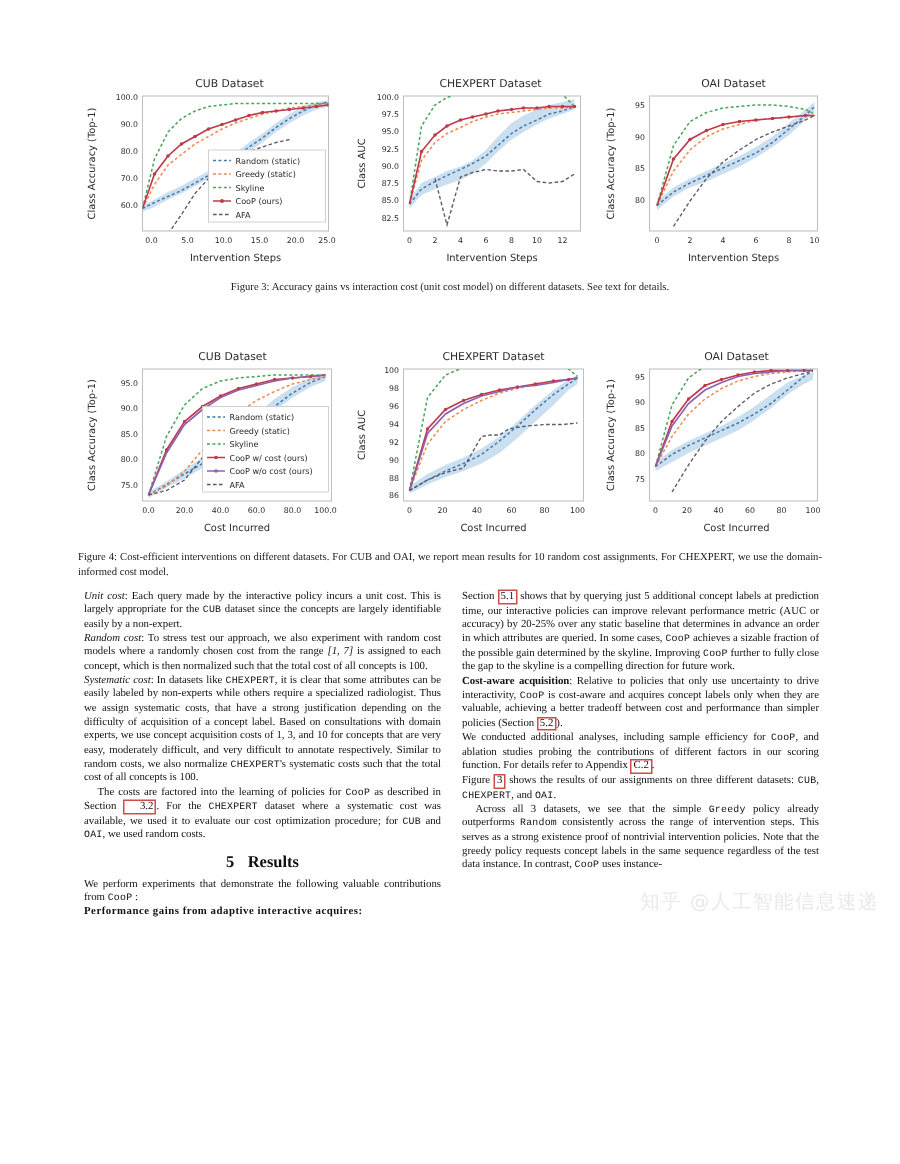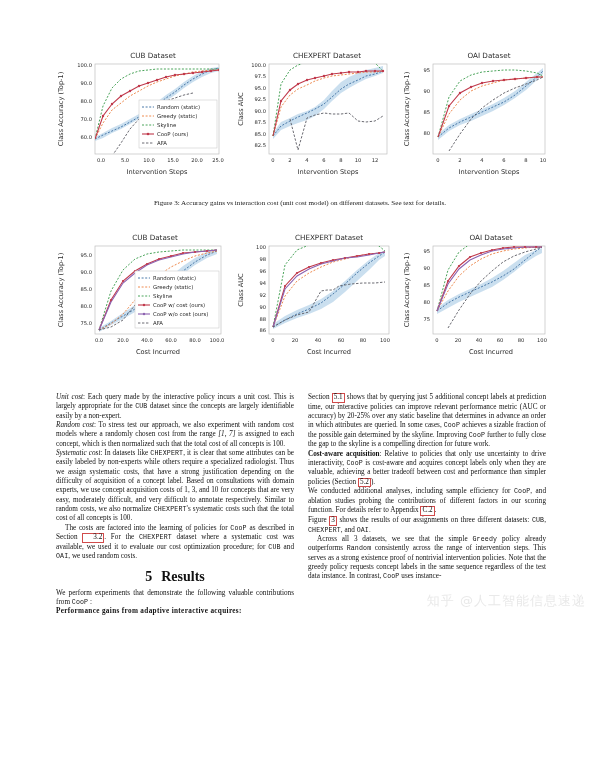--- a/index.html
+++ b/index.html
@@ -11,21 +11,21 @@
   .page{position:relative;width:600px;height:624px;}
 
   
   .figblock{position:absolute;left:0;width:600px;}
   .figrow{display:flex;justify-content:center;align-items:flex-start;gap:4px;}
   .chart{position:relative;}
   .chart svg{display:block;}
   .caption{
     font-family:"Liberation Serif",serif;
     font-size:7.1px;line-height:10px;text-align:center;
-    padding:0 56px;margin-top:12px;color:#1a1a1a;
+    padding:0 56px;margin-top:0;color:#1a1a1a;
   }
   .caption.just{text-align:justify;text-align-last:left;}
 
   
   .cols{
     position:absolute;left:56px;top:393px;width:490px;
     display:flex;gap:14px;
   }
   .col{width:238px;}
   p{
@@ -35,21 +35,21 @@
   }
   p.ind{text-indent:9px;}
   .tt{font-family:"Liberation Mono",monospace;font-size:6.6px;letter-spacing:.15px;}
   .it{font-style:italic;}
   .bd{font-weight:bold;}
   .refbox{
     border:0.8px solid #d14b4b;padding:0 1px;color:#111;
     display:inline-block;line-height:7.8px;
   }
   h2.sec{
-    font-size:14px;margin:7px 0 4px 0;font-weight:bold;text-align:center;
+    font-size:11px;margin:7px 0 4px 0;font-weight:bold;text-align:center;
     font-family:"Liberation Serif",serif;
   }
   h2.sec .num{margin-right:9px;}
   h3.sub{
     font-size:8px;margin:7px 0 3px 0;font-weight:bold;
     font-family:"Liberation Serif",serif;
   }
   h3.sub .num{margin-right:7px;}
 
   
@@ -415,20 +415,24 @@
             <text class="tick" x="82" y="114">40</text>
             <text class="tick" x="103" y="114">60</text>
             <text class="tick" x="124" y="114">80</text>
             <text class="tick" x="145" y="114">100</text>
           </g>
           <text class="axlbl" x="94" y="126">Cost Incurred</text>
           <text class="axlbl" x="-62" y="12" transform="rotate(-90)">Class Accuracy (Top-1)</text>
         </svg>
       </div>
     </div>
+    <div class="caption just" style="padding:0 52px;">
+      <span>Figure 4: Cost-efficient interventions on different datasets. For CUB and OAI, we report mean results for 10 random cost</span>
+      <span>assignments. For CHEXPERT, we use the domain-informed cost model.</span>
+    </div>
   </div>
 
   <div class="cols">
 
     <div class="col">
       <p><span class="it">Unit cost</span><span>: Each query made by the interactive policy incurs a unit cost. This is largely appropriate for the </span><span class="tt">CUB</span><span> dataset since the concepts are largely identifiable easily by a non-expert.</span></p>
 
       <p><span class="it">Random cost</span><span>: To stress test our approach, we also experiment with random cost models where a randomly chosen cost from the range </span><span class="it">[1, 7]</span><span> is assigned to each concept, which is then normalized such that the total cost of all concepts is 100.</span></p>
 
       <p><span class="it">Systematic cost</span><span>: In datasets like </span><span class="tt">CHEXPERT</span><span>, it is clear that some attributes can be easily labeled by non-experts while others require a specialized radiologist. Thus we assign systematic costs, that have a strong justification depending on the difficulty of acquisition of a concept label. Based on consultations with domain experts, we use concept acquisition costs of 1, 3, and 10 for concepts that are very easy, moderately difficult, and very difficult to annotate respectively. Similar to random costs, we also normalize </span><span class="tt">CHEXPERT</span><span>'s systematic costs such that the total cost of all concepts is 100.</span></p>

